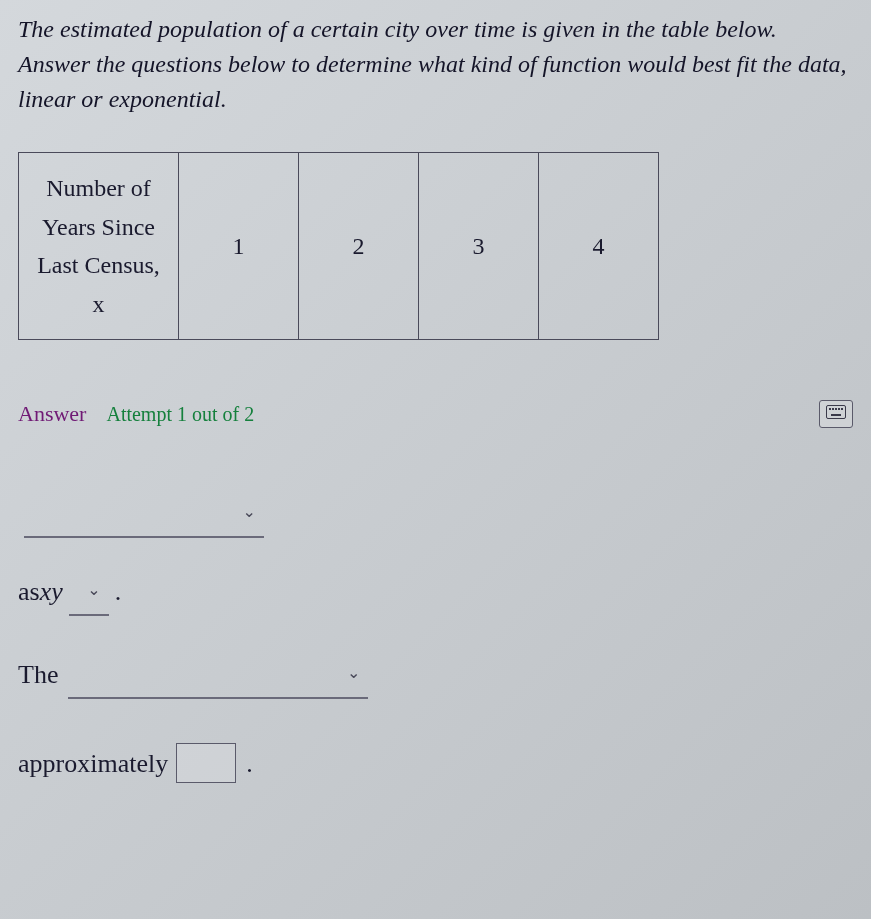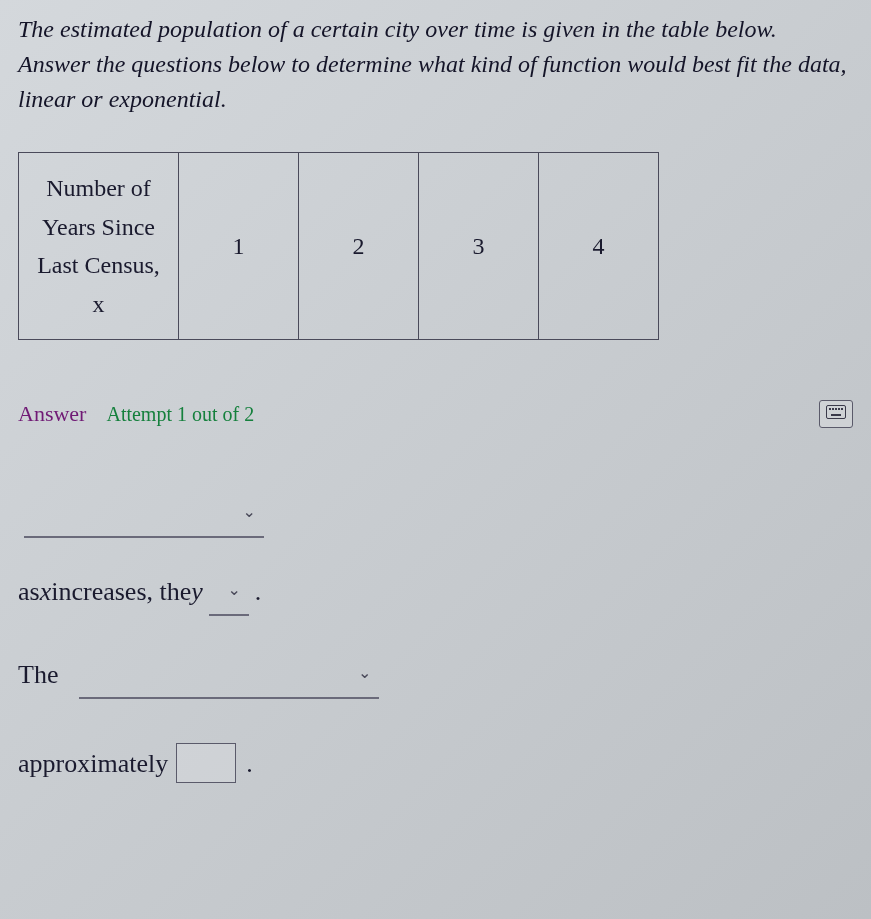--- a/index.html
+++ b/index.html
@@ -112,21 +112,21 @@
       margin-top: 18px;
       display: flex;
       align-items: center;
       flex-wrap: wrap;
     }
     .line3 {
       margin-top: 18px;
       display: flex;
       align-items: center;
       flex-wrap: wrap;
-      gap: 15px;
+      gap: 4px;
     }
     .line4 {
       margin-top: 24px;
       display: flex;
       align-items: center;
       gap: 4px;
     }
     .period {
       font-size: 26px;
       margin-left: 2px;
@@ -178,21 +178,20 @@
 
   <div class="fill-text">
     <span class="dropdown">
       <span class="chevron">⌄</span>
     </span>
   </div>
 
   <div class="fill-text line2">
     <span>as </span>
     <span class="ital">x</span>
-    <span> increases, the </span>
     <span class="ital">y</span>
     <span class="dropdown small">
       <span class="chevron">⌄</span>
     </span>
     <span class="comma">.</span>
   </div>
 
   <div class="fill-text line3">
     <span>The</span>
     <span class="dropdown medium">

